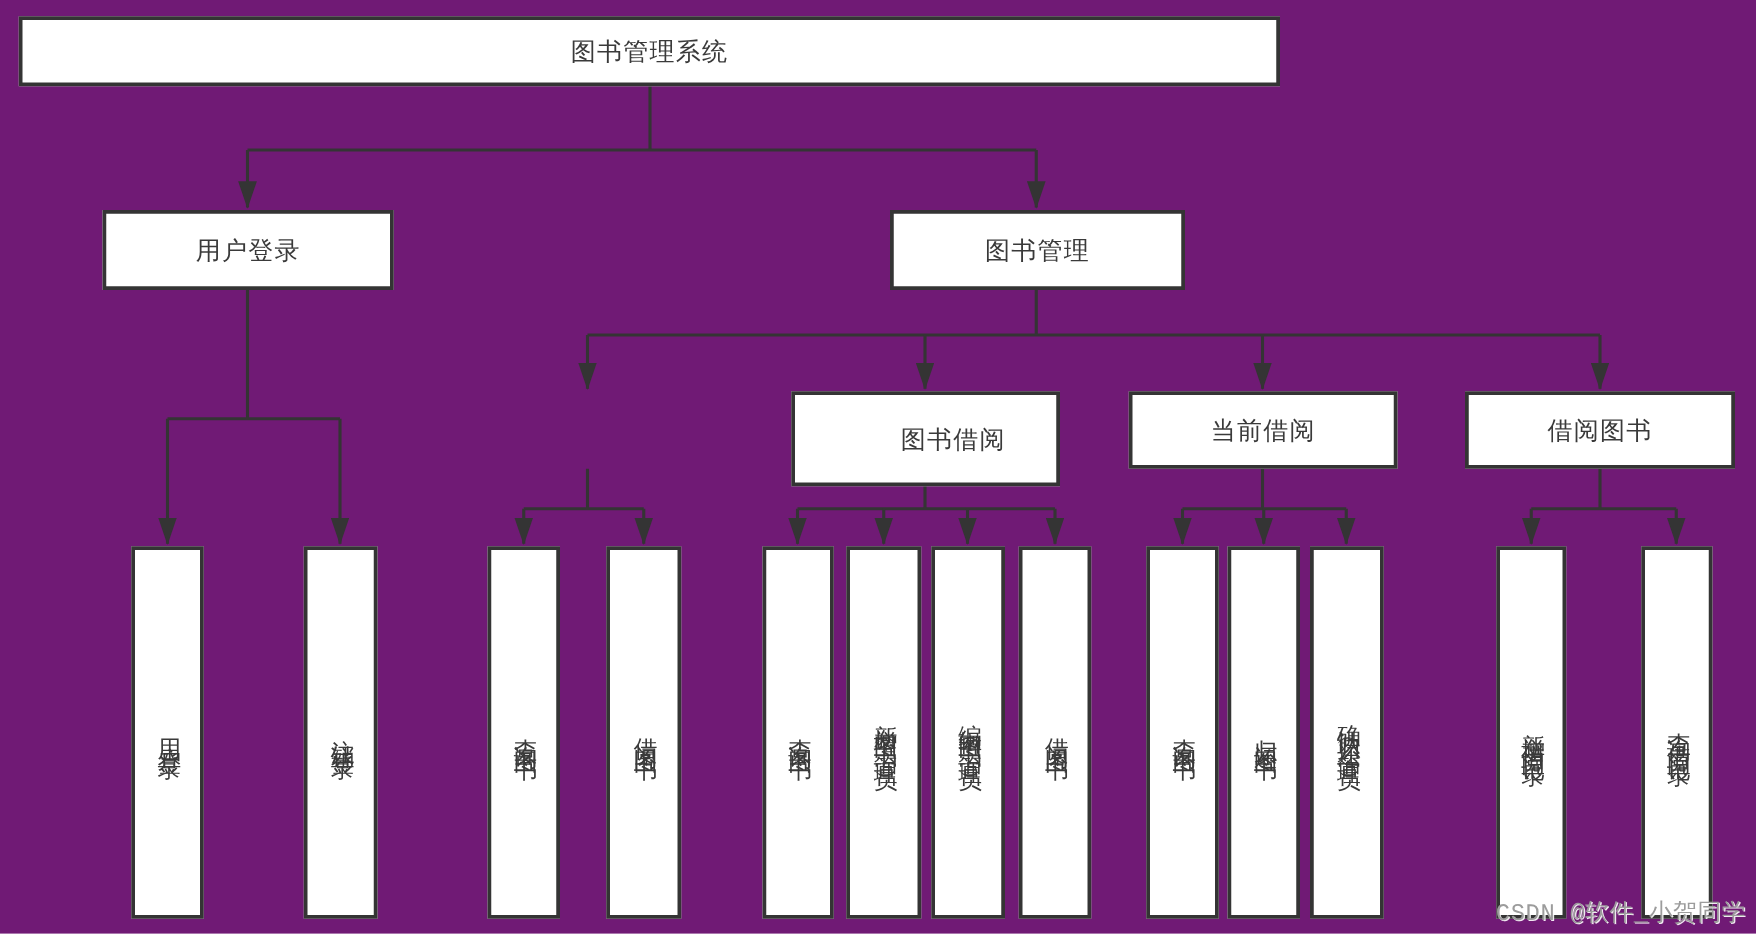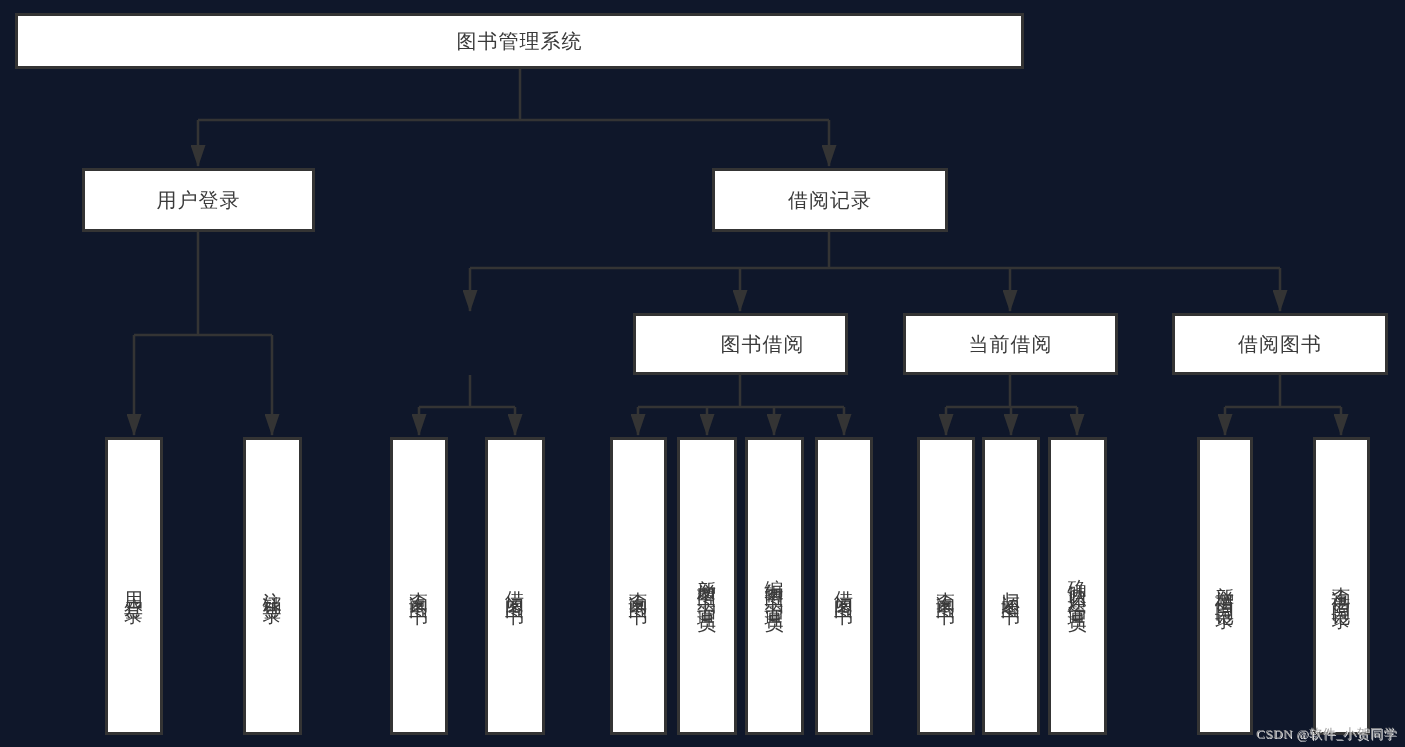--- a/index.html
+++ b/index.html
@@ -1,21 +1,21 @@
 <!DOCTYPE html>
 <html><head>
 <meta charset="utf-8">
 <style>
   html, body { margin: 0; padding: 0; background: #ffffff; }
   .canvas {
     position: relative;
     width: 1405px;
     height: 747px;
-    background: #0f172a;
-    font-family: Liberation Serif, serif;
+    background: #701a75;
+    font-family: Liberation Mono, monospace;
     overflow: hidden;
   }
   .connectors {
     position: absolute;
     left: 0; top: 0;
     width: 1405px; height: 747px;
   }
   .box {
     position: absolute;
     box-sizing: border-box;
@@ -36,21 +36,21 @@
     text-orientation: mixed;
     font-size: 19px;
     letter-spacing: 5px;
     line-height: 1;
     white-space: normal;
   }
   .watermark {
     position: absolute;
     right: 8px;
     bottom: 4px;
-    font-size: 13px;
+    font-size: 19px;
     color: #9c9c9c;
     letter-spacing: 0.5px;
     text-shadow: 1px 1px 0 rgba(255,255,255,0.9);
     margin-top: 23px;
   }
 </style>
 </head>
 <body>
 
 <div class="canvas">
@@ -94,23 +94,23 @@
 
       <path d="M1280 375 V407 M1225 407 H1341"></path>
       <line x1="1225" y1="407" x2="1225" y2="435" marker-end="url(#arrow)"></line>
       <line x1="1341" y1="407" x2="1341" y2="435" marker-end="url(#arrow)"></line>
     </g>
   </svg>
 
   <div class="box" style="left:15px; top:13px; width:1009px; height:56px;">图书管理系统</div>
 
   <div class="box" style="left:82px; top:168px; width:233px; height:64px;">用户登录</div>
-  <div class="box" style="left:712px; top:168px; width:236px; height:64px;">借阅记录</div>
+  <div class="box" style="left:712px; top:168px; width:236px; height:64px;">图书管理</div>
 
-  <div class="box" style="left:633px; top:313px; width:215px; height:62px;padding-left:44px;">图书借阅</div>
+  <div class="box" style="left:633px; top:313px; width:215px; height:76px;padding-left:44px;">图书借阅</div>
   <div class="box" style="left:903px; top:313px; width:215px; height:62px;">当前借阅</div>
   <div class="box" style="left:1172px; top:313px; width:216px; height:62px;">借阅图书</div>
 
   <div class="box vbox" style="left:105px; width:58px;">用户登录</div>
   <div class="box vbox" style="left:243px; width:59px;">注销登录</div>
 
   <div class="box vbox" style="left:390px; width:58px;">查询图书</div>
   <div class="box vbox" style="left:485px; width:60px;">借阅图书</div>
 
   <div class="box vbox" style="left:610px; width:57px;">查询图书</div>

